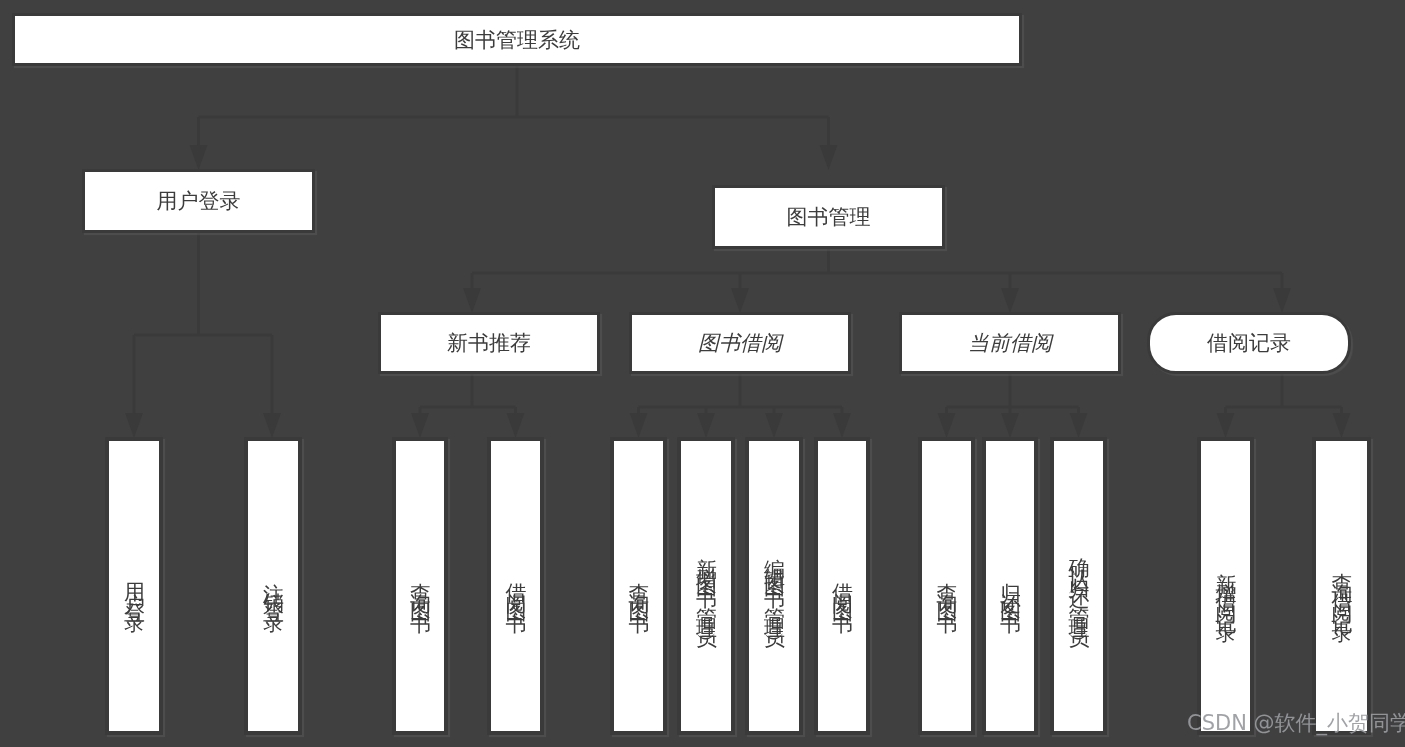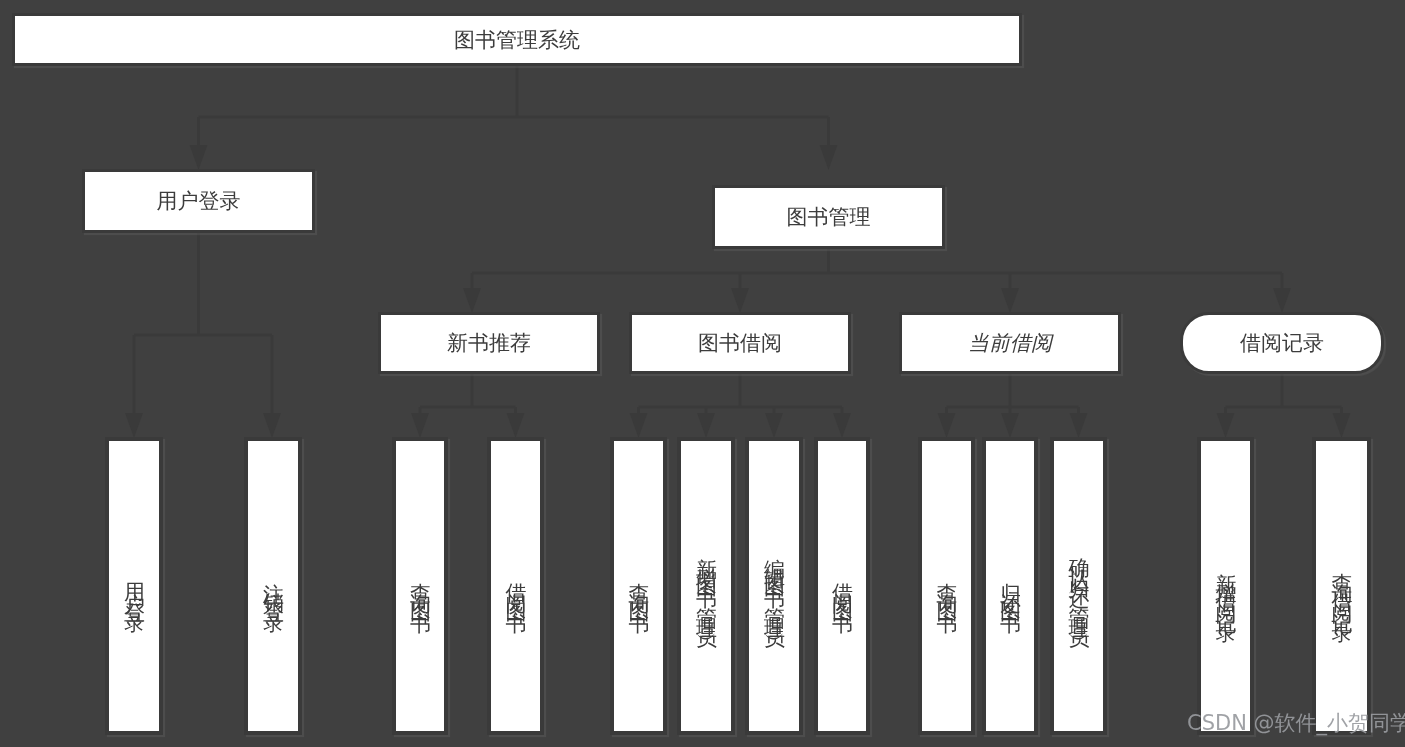--- a/index.html
+++ b/index.html
@@ -90,27 +90,27 @@
   <div class="node" style="left:82px;top:169px;width:233px;height:64px;">
     <span>用户登录</span>
   </div>
   <div class="node" style="left:712px;top:169px;width:233px;height:64px;margin-top:16px;">
     <span>图书管理</span>
   </div>
 
   <div class="node" style="left:362px;top:312px;width:222px;height:62px;margin-left:16px;">
     <span>新书推荐</span>
   </div>
-  <div class="node" style="left:629px;top:312px;width:222px;height:62px;">
+  <div class="node" style="left:629px;top:312px;width:222px;height:62px;font-style:italic;">
     <span>图书借阅</span>
   </div>
   <div class="node" style="left:899px;top:312px;width:222px;height:62px;font-style:italic;">
     <span>当前借阅</span>
   </div>
-  <div class="node" style="left:1180px;top:312px;width:204px;height:62px;border-radius:29px;">
+  <div class="node" style="left:1147px;top:312px;width:204px;height:62px;border-radius:29px;">
     <span>借阅记录</span>
   </div>
 
   <div class="node leaf v" style="left:105px;top:437px;width:58px;height:298px;">
     <span>用户登录</span>
   </div>
   <div class="node leaf v" style="left:244px;top:437px;width:58px;height:298px;">
     <span>注销登录</span>
   </div>
 

